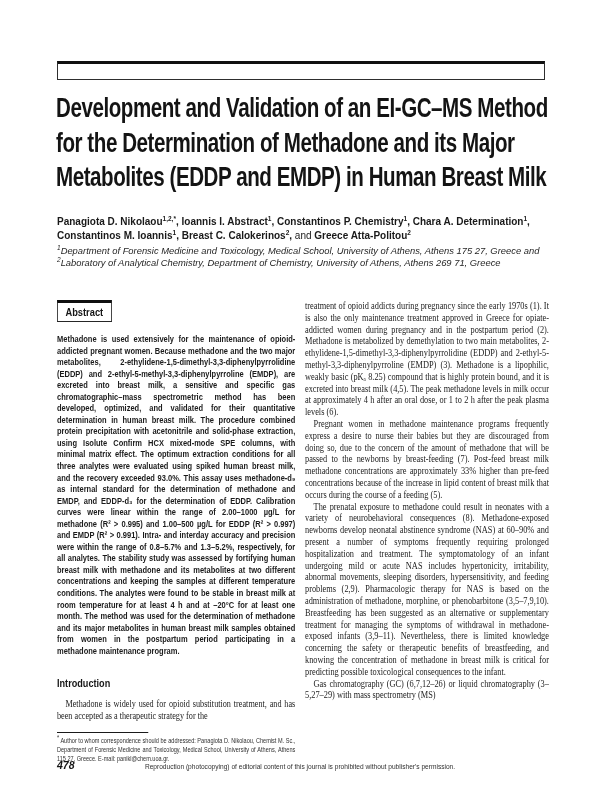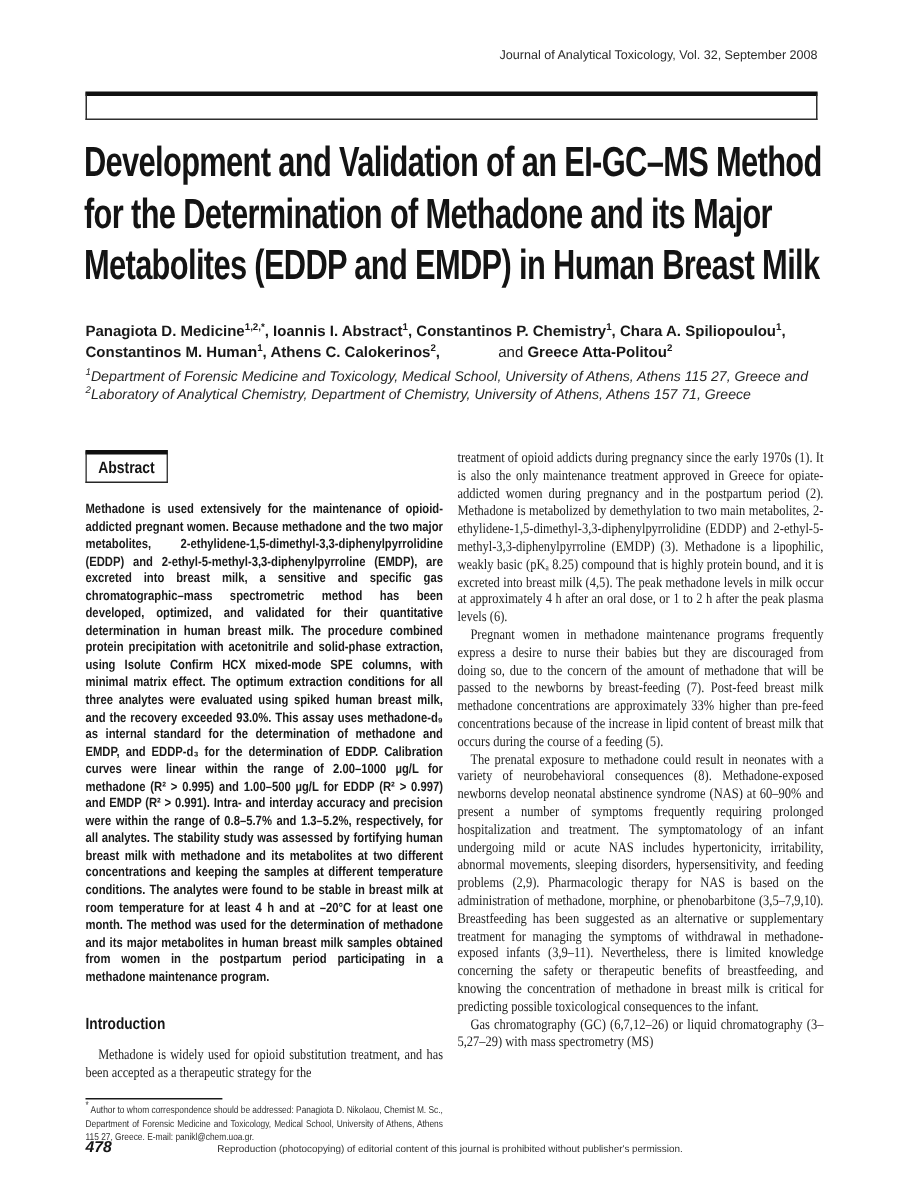--- a/index.html
+++ b/index.html
@@ -17,21 +17,21 @@
   
   .title{
     position:absolute;top:91px;left:56px;font-weight:bold;font-size:28px;
     line-height:34.5px;letter-spacing:-0.6px;color:#141414;transform-origin:left top;
   }
   .title-line{white-space:nowrap;}
   
   .authors{position:absolute;top:215px;left:57px;font-size:10px;font-weight:bold;line-height:13.5px;color:#191919;}
   .author-line{white-space:nowrap;transform-origin:left top;}
   sup{font-size:6.5px;vertical-align:super;line-height:0;}
-  .light{font-weight:normal;margin-left:36px;}
+  .light{font-weight:normal;}
   .affils{position:absolute;top:245px;left:57px;font-style:italic;font-size:9.4px;line-height:11.9px;color:#262626;}
   .affil-line{white-space:nowrap;transform-origin:left top;}
   
   .col-left{position:absolute;top:300px;left:57px;width:282px;transform:scaleX(0.845);transform-origin:left top;}
   .col-right{position:absolute;top:300px;left:305px;width:284px;transform:scaleX(0.859);transform-origin:left top;}
   .abstract-box{
     display:inline-block;border:1px solid #262626;border-top:3px solid #0f0f0f;
     padding:3px 9px;font-weight:bold;font-size:11px;margin:0 0 12px 0;color:#141414;
   }
   .abstract-text{margin:0;font-weight:bold;font-size:8.9px;line-height:11.55px;text-align:justify;color:#1b1b1b;}
@@ -43,38 +43,37 @@
   
   .footer-pagenum{position:absolute;left:57px;top:759px;font-weight:bold;font-size:10.5px;color:#161616;font-style:italic;}
   .footer-notice{position:absolute;left:0;right:0;top:763px;text-align:center;font-size:6.6px;color:#303030;}
   [data-fit]{transform-origin:left top;}
 </style>
 </head>
 <body>
 
 <div class="page">
 
-  <div class="journal-line">Journal of Analytical Toxicology, Vol. 32, September 2008</div>
 
   <div class="header-bar"></div>
 
   <div class="title" data-fit="492" style="transform: scaleX(0.734328);">
     <div class="title-line">Development and Validation of an EI-GC–MS Method</div>
     <div class="title-line">for the Determination of Methadone and its Major</div>
     <div class="title-line">Metabolites (EDDP and EMDP) in Human Breast Milk</div>
   </div>
 
   <div class="authors">
-    <div class="author-line" data-fit="490"><span>Panagiota D. Medicine</span><sup>1,2,*</sup><span>, Ioannis I. Abstract</span><sup>1</sup><span>, Constantinos P. Chemistry</span><sup>1</sup><span>, Chara A. Spiliopoulou</span><sup>1</sup><span>,</span></div>
-    <div class="author-line" data-fit="490"><span>Constantinos M. Human</span><sup>1</sup><span>, Athens C. Calokerinos</span><sup>2</sup><span>, </span><span class="light">and </span><span>Greece Atta-Politou</span><sup>2</sup></div>
+    <div class="author-line" data-fit="490"><span>Panagiota D. Nikolaou</span><sup>1,2,*</sup><span>, Ioannis I. Abstract</span><sup>1</sup><span>, Constantinos P. Chemistry</span><sup>1</sup><span>, Chara A. Determination</span><sup>1</sup><span>,</span></div>
+    <div class="author-line" data-fit="490"><span>Constantinos M. Ioannis</span><sup>1</sup><span>, Breast C. Calokerinos</span><sup>2</sup><span>, </span><span class="light">and </span><span>Greece Atta-Politou</span><sup>2</sup></div>
   </div>
 
   <div class="affils">
-    <div class="affil-line" data-fit="490"><sup>1</sup><span>Department of Forensic Medicine and Toxicology, Medical School, University of Athens, Athens 115 27, Greece and</span></div>
-    <div class="affil-line" data-fit="490"><sup>2</sup><span>Laboratory of Analytical Chemistry, Department of Chemistry, University of Athens, Athens 157 71, Greece</span></div>
+    <div class="affil-line" data-fit="490"><sup>1</sup><span>Department of Forensic Medicine and Toxicology, Medical School, University of Athens, Athens 175 27, Greece and</span></div>
+    <div class="affil-line" data-fit="490"><sup>2</sup><span>Laboratory of Analytical Chemistry, Department of Chemistry, University of Athens, Athens 269 71, Greece</span></div>
   </div>
 
   <div class="col-left">
     <div class="abstract-box">
       <span>Abstract</span>
     </div>
     <p class="abstract-text">Methadone is used extensively for the maintenance of opioid-addicted pregnant women. Because methadone and the two major metabolites, 2-ethylidene-1,5-dimethyl-3,3-diphenylpyrrolidine (EDDP) and 2-ethyl-5-methyl-3,3-diphenylpyrroline (EMDP), are excreted into breast milk, a sensitive and specific gas chromatographic–mass spectrometric method has been developed, optimized, and validated for their quantitative determination in human breast milk. The procedure combined protein precipitation with acetonitrile and solid-phase extraction, using Isolute Confirm HCX mixed-mode SPE columns, with minimal matrix effect. The optimum extraction conditions for all three analytes were evaluated using spiked human breast milk, and the recovery exceeded 93.0%. This assay uses methadone-d₉ as internal standard for the determination of methadone and EMDP, and EDDP-d₃ for the determination of EDDP. Calibration curves were linear within the range of 2.00–1000 µg/L for methadone (R² &gt; 0.995) and 1.00–500 µg/L for EDDP (R² &gt; 0.997) and EMDP (R² &gt; 0.991). Intra- and interday accuracy and precision were within the range of 0.8–5.7% and 1.3–5.2%, respectively, for all analytes. The stability study was assessed by fortifying human breast milk with methadone and its metabolites at two different concentrations and keeping the samples at different temperature conditions. The analytes were found to be stable in breast milk at room temperature for at least 4 h and at –20°C for at least one month. The method was used for the determination of methadone and its major metabolites in human breast milk samples obtained from women in the postpartum period participating in a methadone maintenance program.</p>
     <div class="intro-heading">Introduction</div>
     <p class="serif-text indent">Methadone is widely used for opioid substitution treatment, and has been accepted as a therapeutic strategy for the</p>
     <hr class="footnote-rule">

